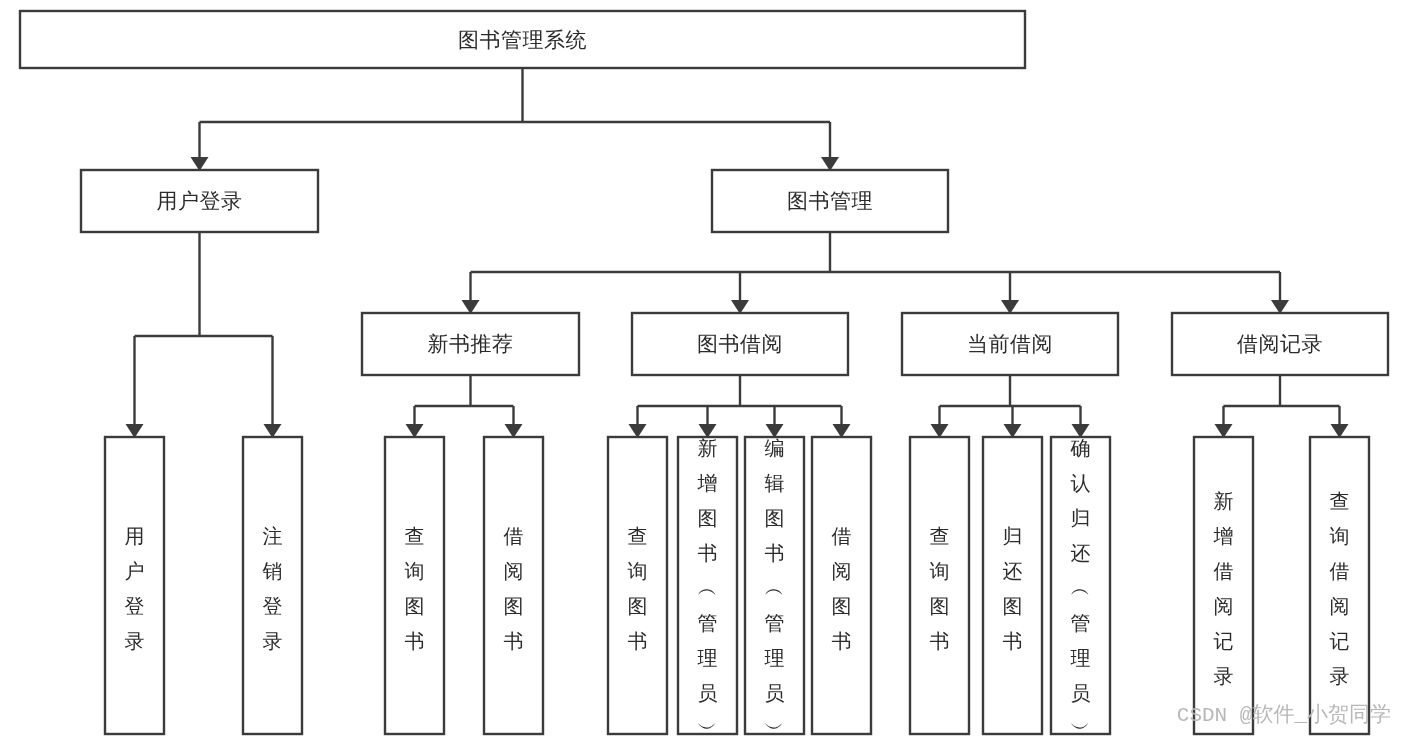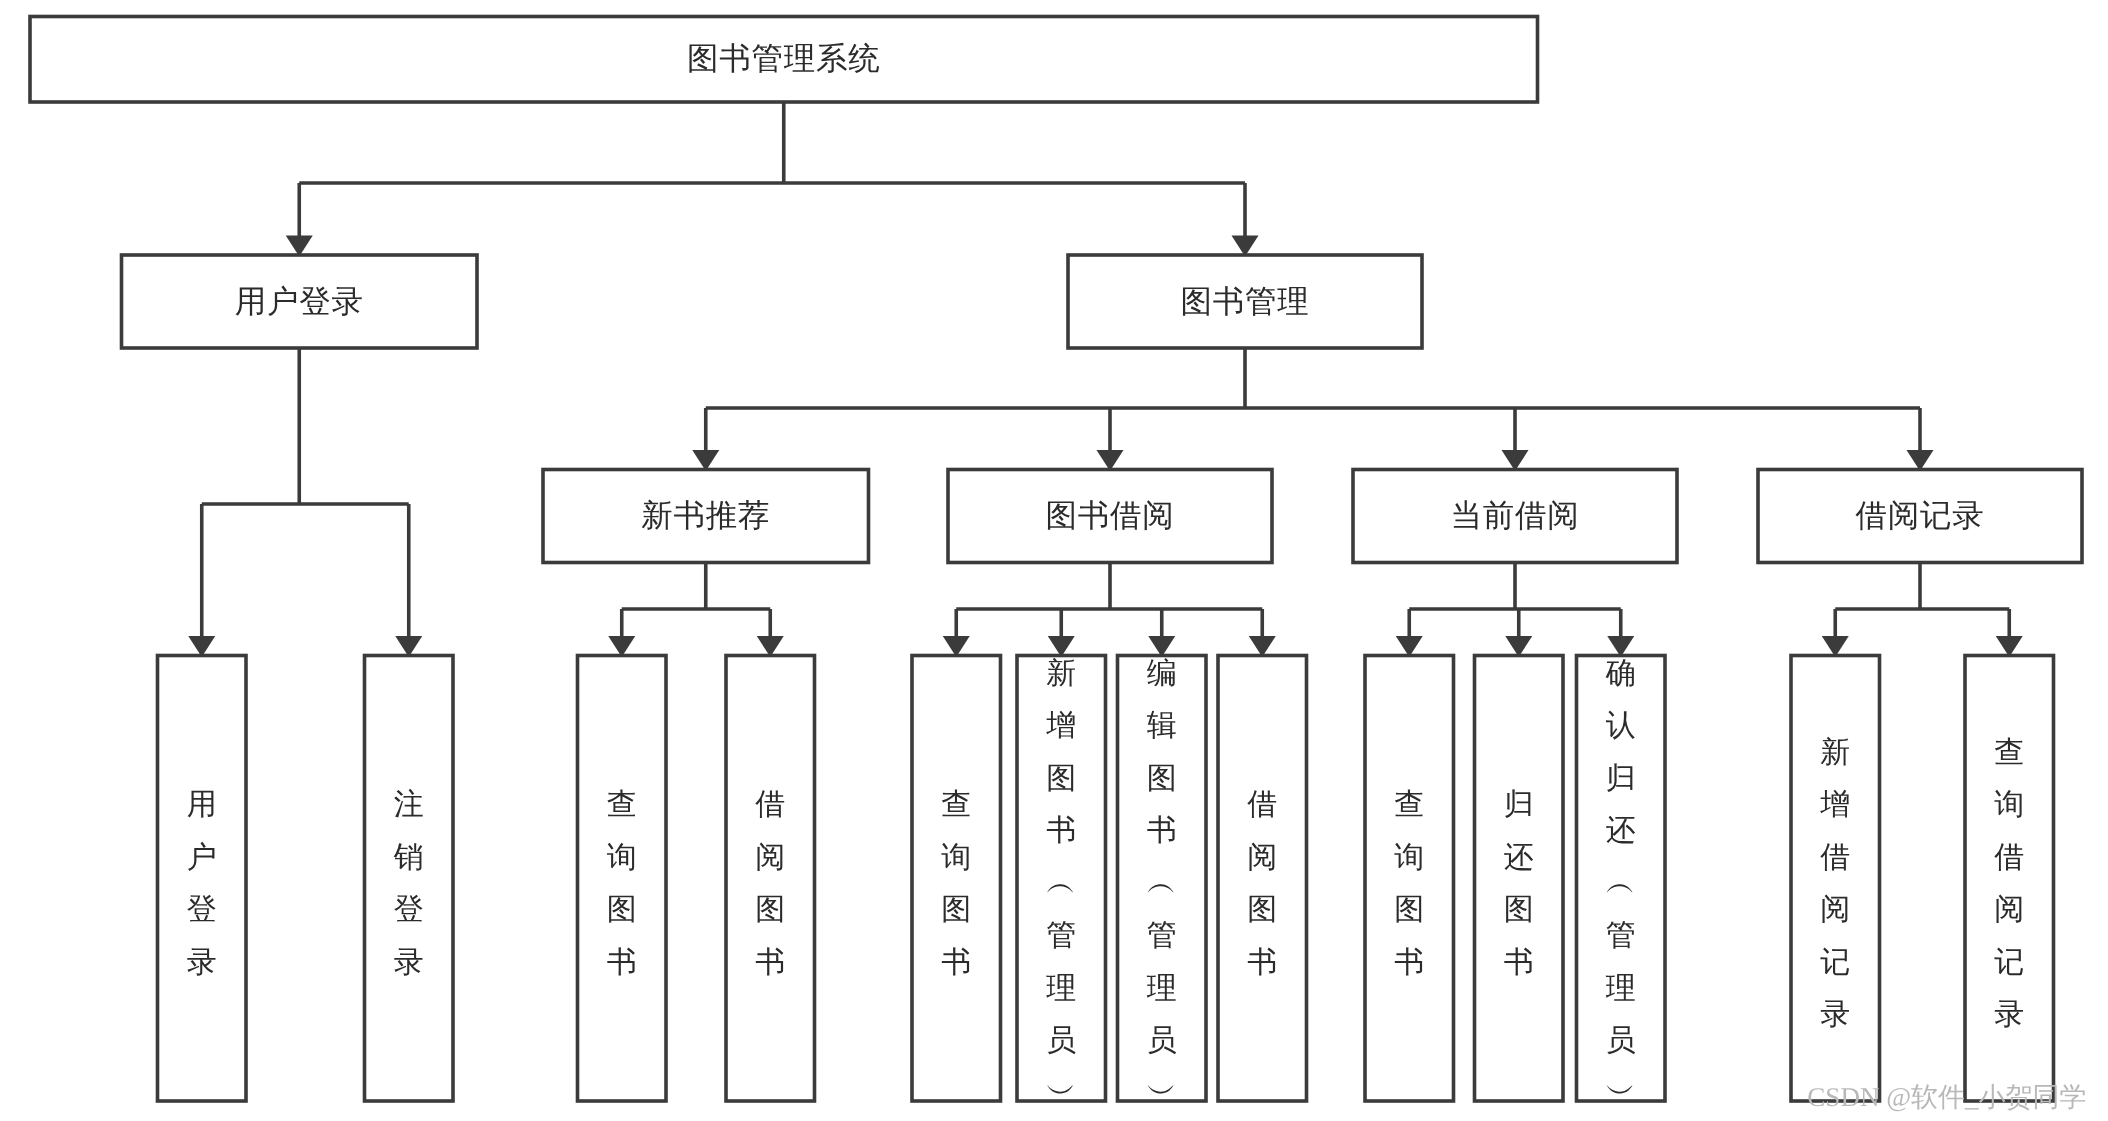--- a/index.html
+++ b/index.html
@@ -55,23 +55,23 @@
   .node-label-v {
     font-family: "DejaVu Sans", "Liberation Sans", sans-serif;
     font-size: 20px;
     fill: #2b2b2b;
     text-anchor: middle;
     letter-spacing: 0px;
   }
   .watermark {
     position: absolute;
     right: 14px;
-    bottom: 4px;
-    font-family: Liberation Serif, serif;
-    font-size: 18px;
+    bottom: 19px;
+    font-family: Liberation Mono, monospace;
+    font-size: 21px;
     color: #b8b8b8;
     white-space: nowrap;
     user-select: none;
   }
 </style>
 </head>
 <body>
 
 <div id="chart-root">
   <svg id="diagram" viewBox="0 0 1405 747">

